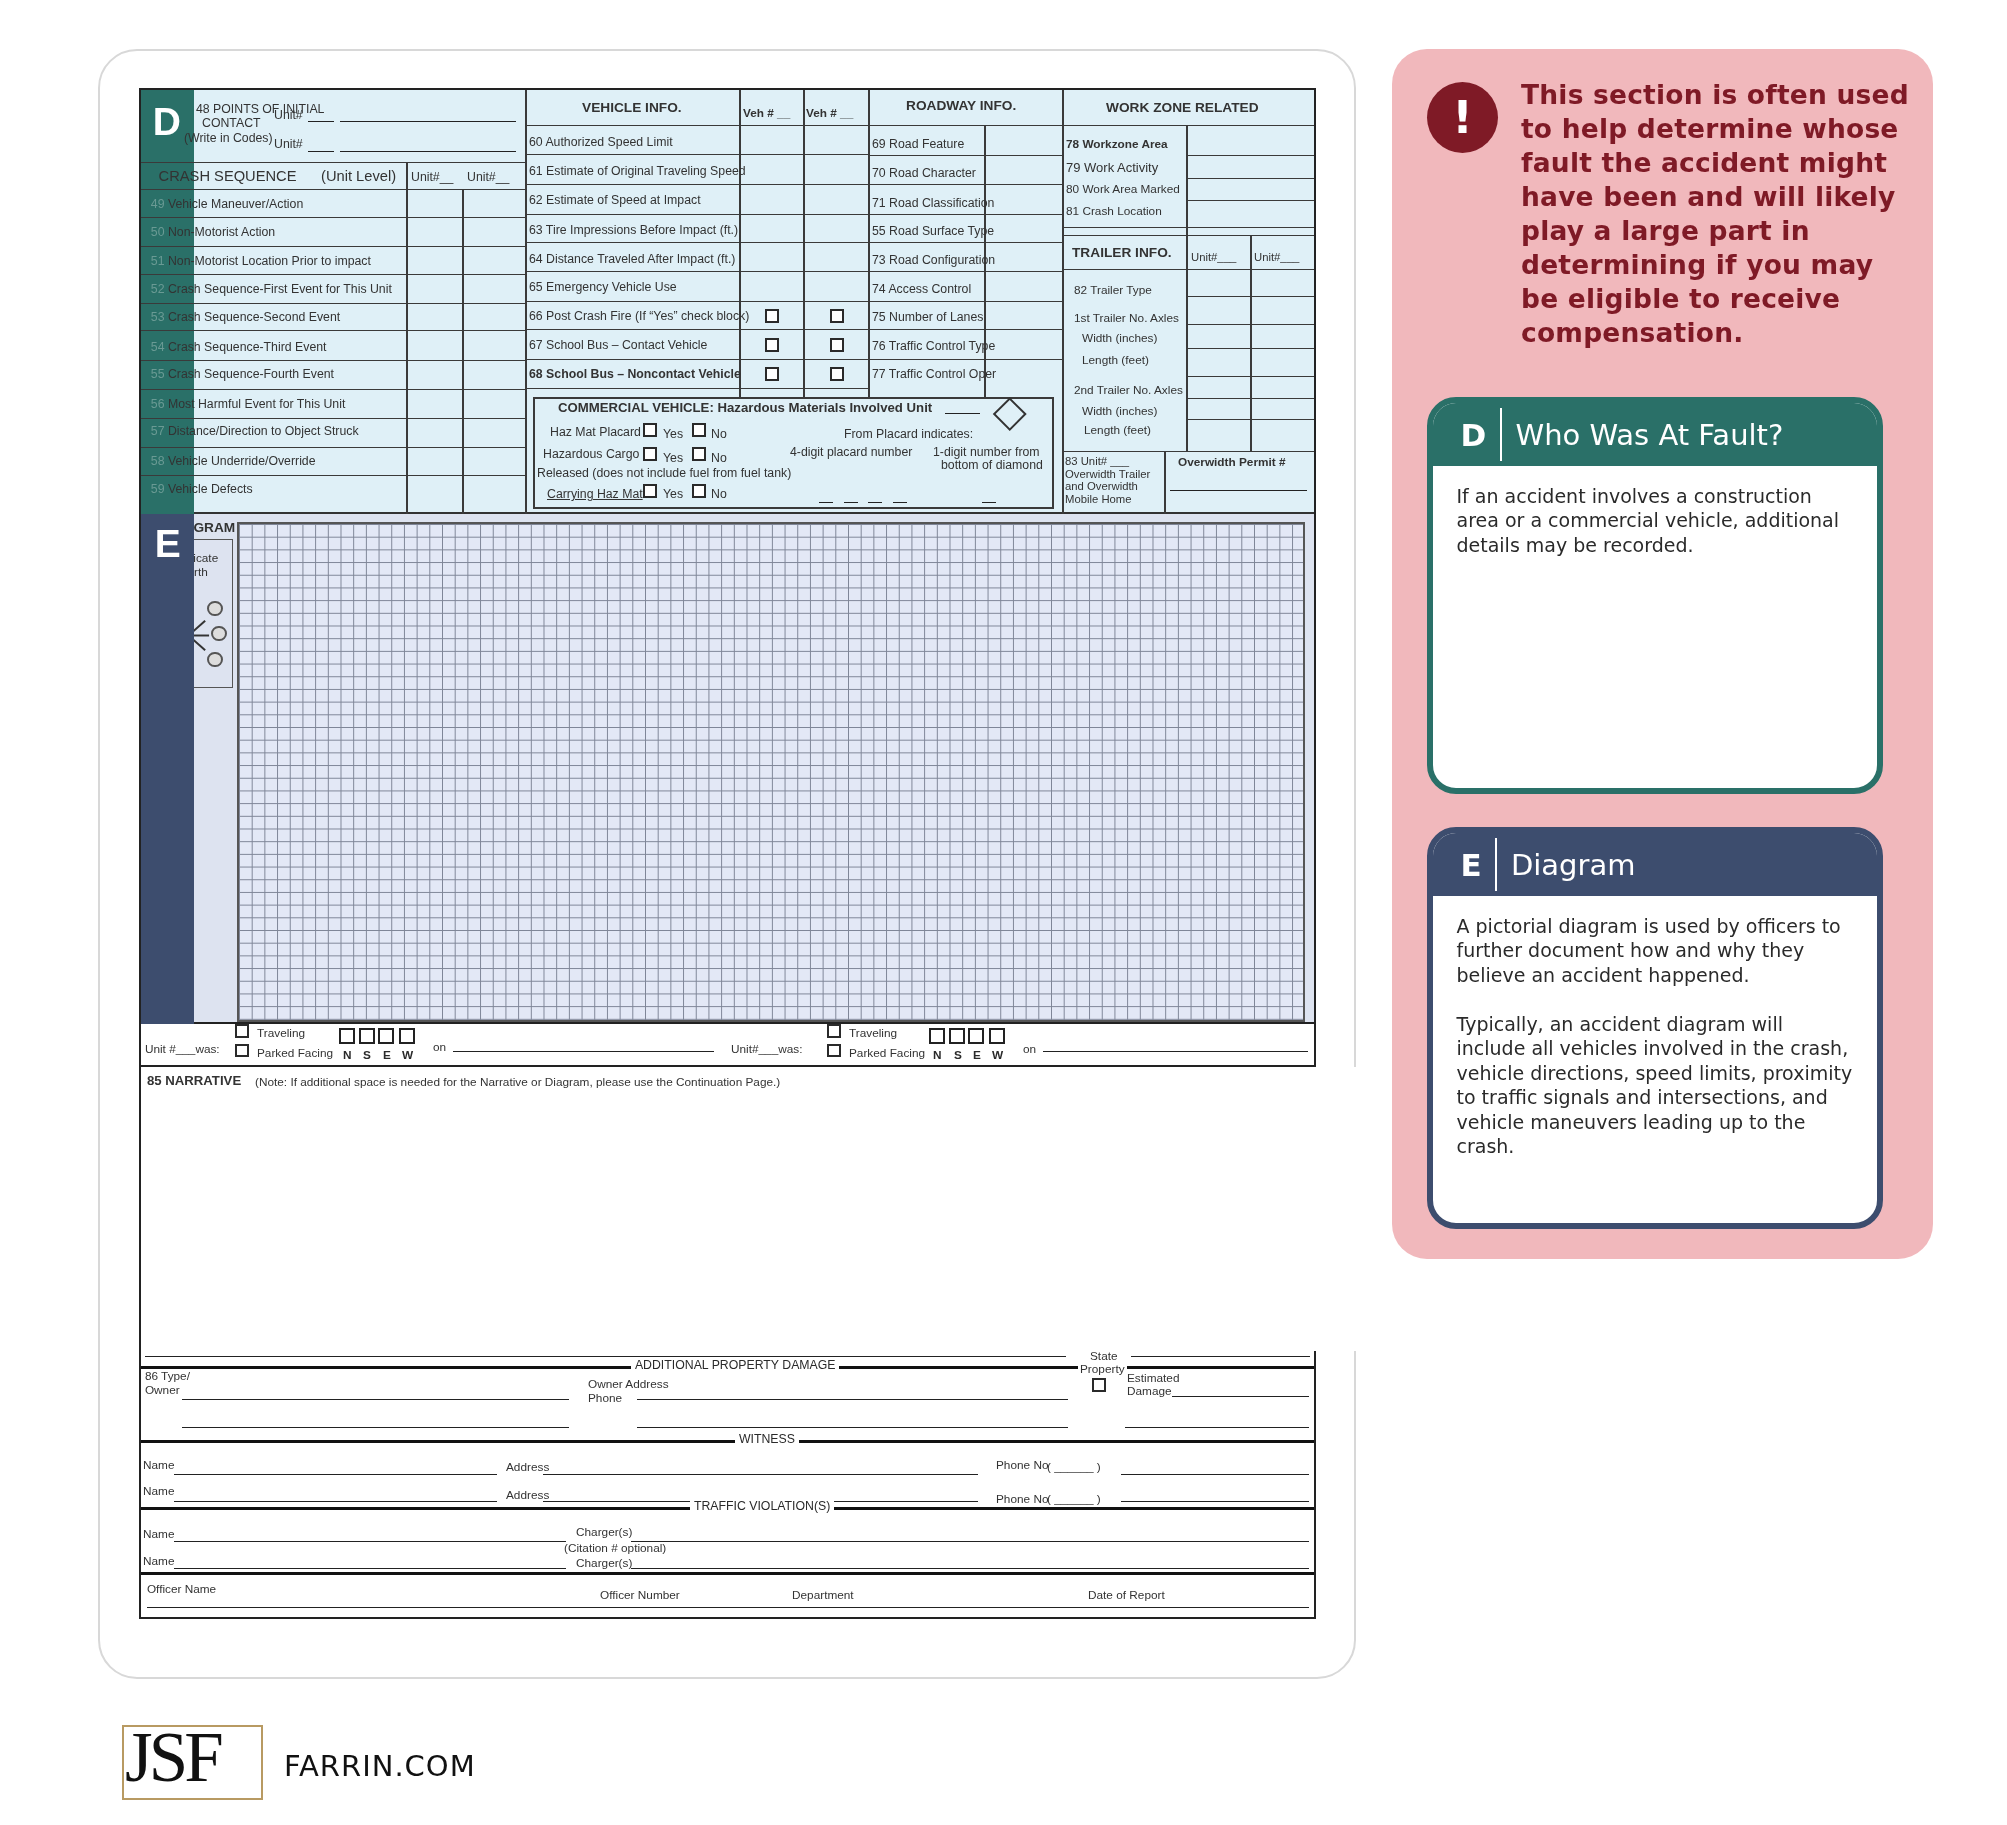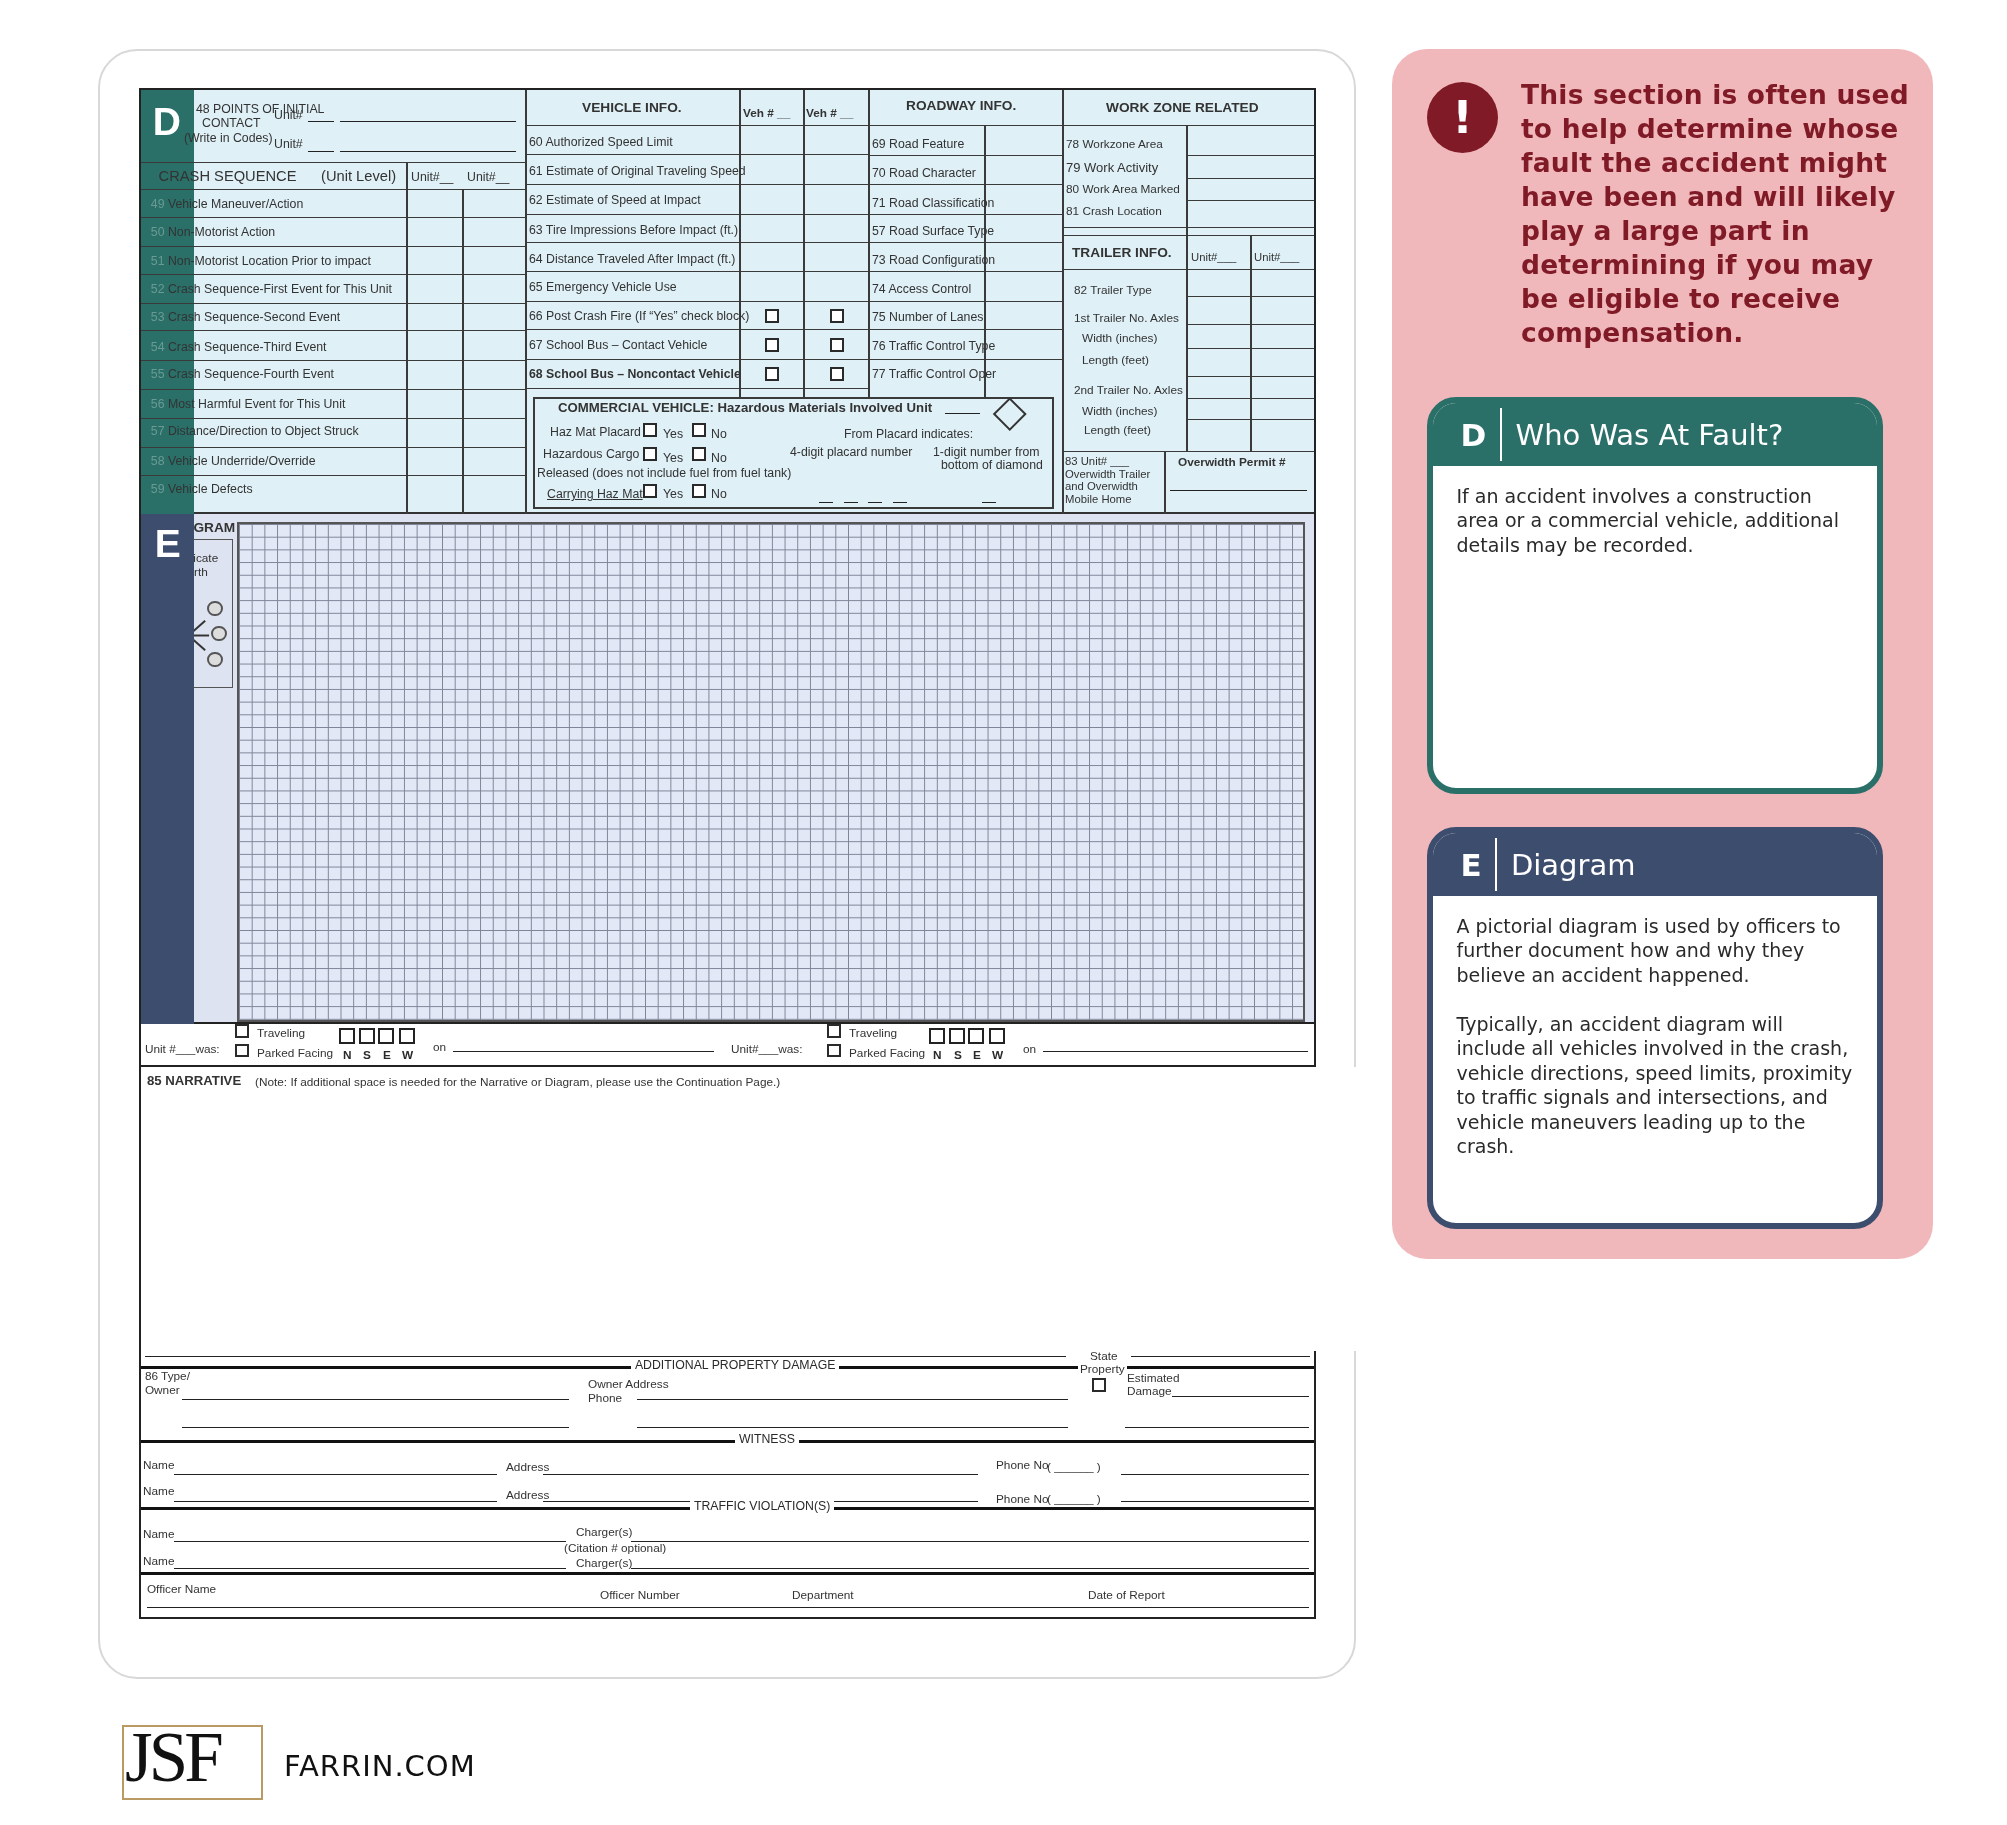--- a/index.html
+++ b/index.html
@@ -150,21 +150,21 @@
     <div class="hdr" style="left:765px; top:7.8px;">ROADWAY INFO.</div>
     <div class="vline" style="left:843px; top:35px; height:272px;"></div>
     <div class="vline" style="left:921px; top:0; height:424px;"></div>
     <div class="hline" style="left:727px; top:35px; width:194px;"></div>
     <div class="lbl" style="left:731px; top:47px;">69 Road Feature</div>
     <div class="hline" style="left:727px; top:65px; width:194px;"></div>
     <div class="lbl" style="left:731px; top:76px;">70 Road Character</div>
     <div class="hline" style="left:727px; top:94px; width:194px;"></div>
     <div class="lbl" style="left:731px; top:106px;">71 Road Classification</div>
     <div class="hline" style="left:727px; top:124px; width:194px;"></div>
-    <div class="lbl" style="left:731px; top:134px;">57 Road Surface Type</div>
+    <div class="lbl" style="left:731px; top:134px;">55 Road Surface Type</div>
     <div class="hline" style="left:727px; top:152px; width:194px;"></div>
     <div class="lbl" style="left:731px; top:163px;">73 Road Configuration</div>
     <div class="hline" style="left:727px; top:181px; width:194px;"></div>
     <div class="lbl" style="left:731px; top:192px;">74 Access Control</div>
     <div class="hline" style="left:727px; top:211px; width:194px;"></div>
     <div class="lbl" style="left:731px; top:220px;">75 Number of Lanes</div>
     <div class="hline" style="left:727px; top:239px; width:194px;"></div>
     <div class="lbl" style="left:731px; top:249px;">76 Traffic Control Type</div>
     <div class="hline" style="left:727px; top:269px; width:194px;"></div>
     <div class="lbl" style="left:731px; top:277px;">77 Traffic Control Oper</div>
@@ -195,21 +195,21 @@
     <div class="lbl" style="left:570px; top:397px;">No</div>
     <div class="thin" style="left:678px; top:412px; width:13.7px;"></div>
     <div class="thin" style="left:703px; top:412px; width:13.7px;"></div>
     <div class="thin" style="left:727px; top:412px; width:13.7px;"></div>
     <div class="thin" style="left:752px; top:412px; width:13.7px;"></div>
     <div class="thin" style="left:841px; top:412px; width:13.7px;"></div>
 
     <div class="hdr" style="left:965px; top:9.8px;">WORK ZONE RELATED</div>
     <div class="hline" style="left:921px; top:35px; width:252px;"></div>
     <div class="vline" style="left:1045px; top:35px; height:110px;"></div>
-    <div class="lbl" style="left:925px; top:47px; font-size:11.8px;">78 Workzone Area</div>
+    <div class="lbl" style="left:925px; top:47px; font-size:11.8px;font-weight:bold;">78 Workzone Area</div>
     <div class="hline" style="left:1045px; top:65px; width:128px;"></div>
     <div class="lbl" style="left:925px; top:70px; font-size:13px;">79 Work Activity</div>
     <div class="hline" style="left:1045px; top:88px; width:128px;"></div>
     <div class="lbl" style="left:925px; top:92px; font-size:11.8px;">80 Work Area Marked</div>
     <div class="hline" style="left:1045px; top:110px; width:128px;"></div>
     <div class="lbl" style="left:925px; top:114px; font-size:11.8px;">81 Crash Location</div>
     <div class="hline" style="left:921px; top:137px; width:252px;"></div>
     <div class="hline" style="left:921px; top:145px; width:252px;"></div>
 
     <div class="hdr" style="left:931px; top:155px; font-size:13.7px;">TRAILER INFO.</div>

